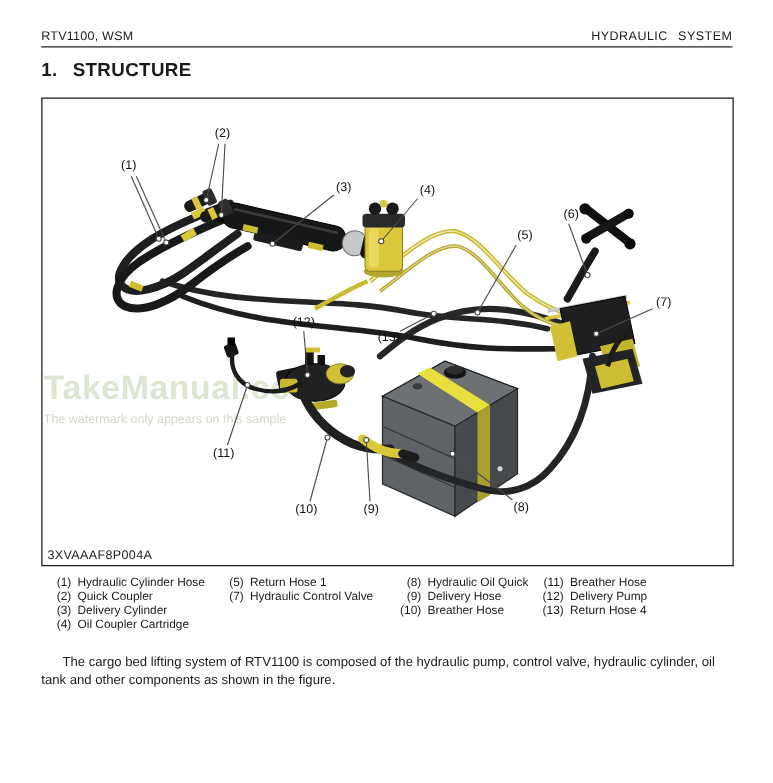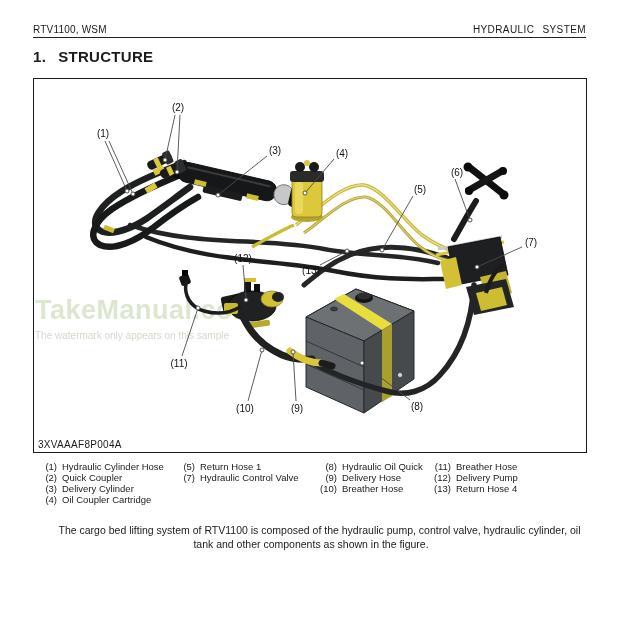--- a/index.html
+++ b/index.html
@@ -25,21 +25,21 @@
            letter-spacing:.3px;}
   .callout{position:absolute;z-index:4;font-size:10px;color:#111;
            transform:translate(-50%,-50%);white-space:nowrap;}
   
   .legend{position:absolute;left:33px;top:461px;width:560px;font-size:9.5px;}
   .lcol{position:absolute;top:0;}
   .lrow{height:11px;line-height:11px;white-space:nowrap;}
   .lnum{display:inline-block;width:22px;text-align:right;margin-right:5px;}
   
   .para{position:absolute;left:33px;top:512px;width:556px;font-size:10.5px;
-        line-height:14px;text-indent:17px;text-align:center;}
+        line-height:14px;text-indent:17px;text-align:left;}
 </style>
 </head>
 <body>
 
 <div class="page">
 
   <div class="hdr">
     <span class="hdr-left">RTV1100, WSM</span>
     <span class="hdr-right">HYDRAULIC SYSTEM</span>
   </div>

